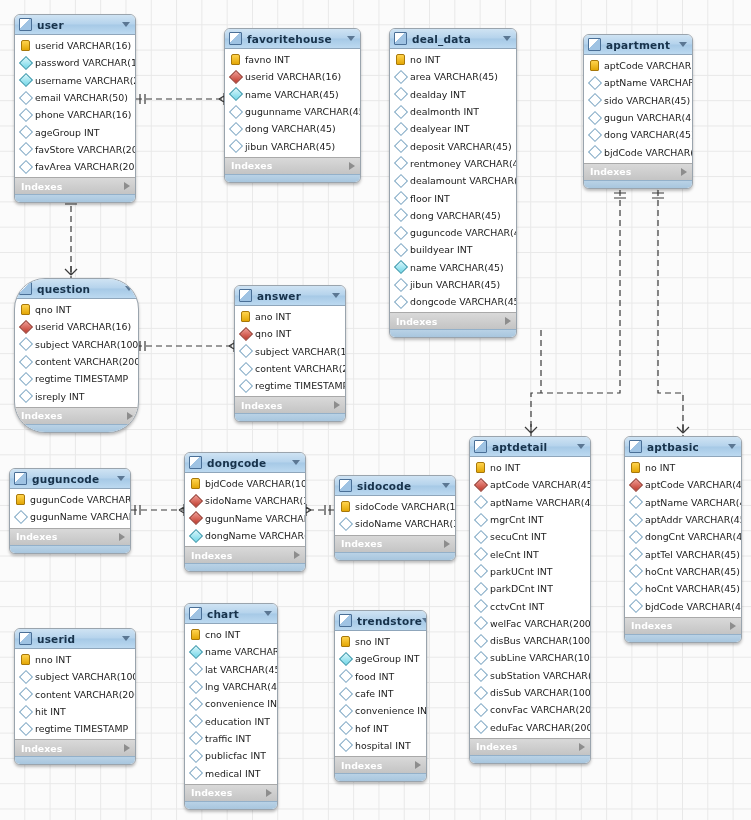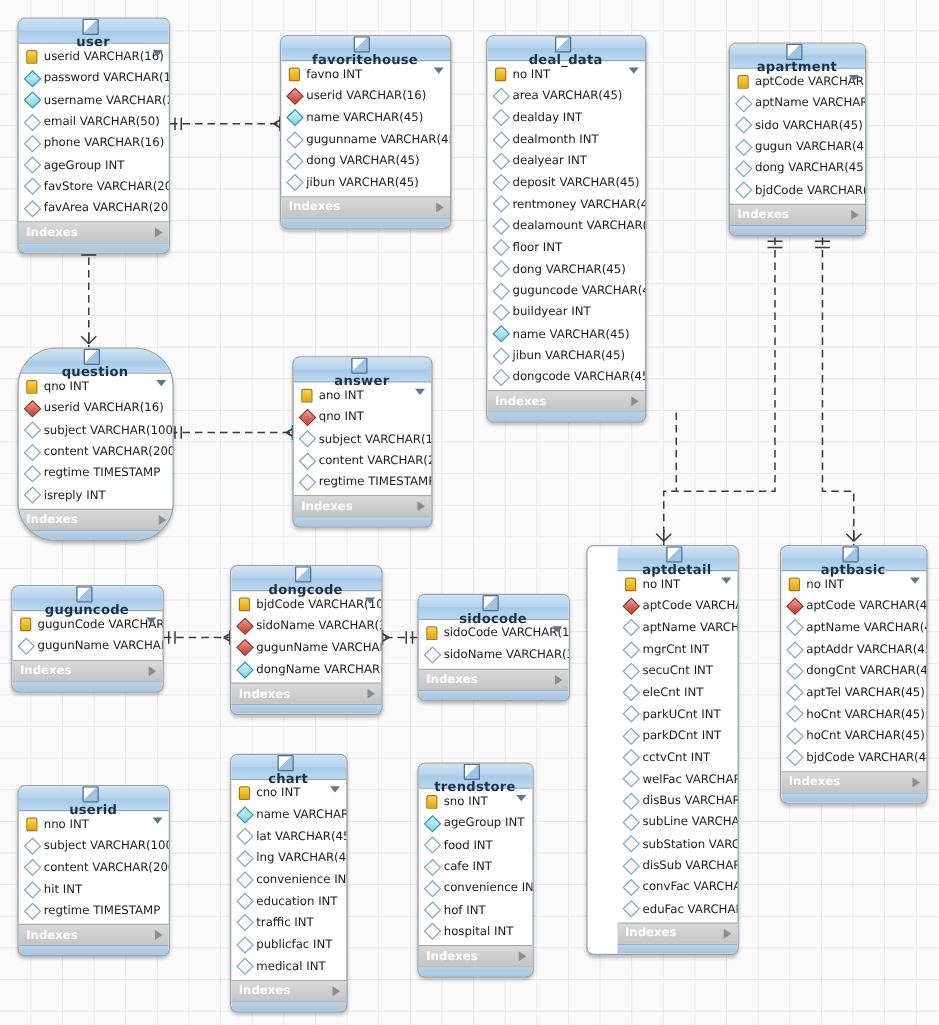--- a/index.html
+++ b/index.html
@@ -25,21 +25,20 @@
     box-sizing:border-box;
     overflow:hidden;
   }
   .thead{
     height:19px;
     display:flex;align-items:center;
     padding:0 5px 0 4px;
     background:linear-gradient(to bottom,#cfe3f3 0%,#b5d3ec 48%,#a6c9e6 52%,#bcd9f0 100%);
     border-bottom:1px solid #8fa6bb;
     position:relative;
-    flex-direction:column;
   }
   .ticon{
     width:11px;height:11px;flex:0 0 11px;
     border:1px solid #4a6f96;
     background:linear-gradient(135deg,#ffffff 0 45%,#9fc3e3 45% 100%);
     margin-right:5px;border-radius:1px;
   }
   .tname{
     font-size:10.5px;font-weight:bold;color:#17324b;
     letter-spacing:.2px;white-space:nowrap;
@@ -461,21 +460,21 @@
           <span class="dot nn"></span>
           <span class="cname"><span>sidoName</span> <span class="ty">VARCHAR(30)</span></span>
         </div>
       </div>
       <div class="idx">
         <span>Indexes</span>
         <span class="arrow"></span>
       </div>
       <div class="foot"></div>
     </div>
-    <div class="table" style="left: 469px; top: 436px; width: 122px; padding-left: 24px;">
+    <div class="table" style="left: 469px; top: 436px; width: 122px;">
       <div class="thead">
         <span class="ticon"></span>
         <span class="tname">aptdetail</span>
         <span class="tcaret"></span>
       </div>
       <div class="cols">
         <div class="col">
           <span class="dot pk"></span>
           <span class="cname"><span>no</span> <span class="ty">INT</span></span>
         </div>

